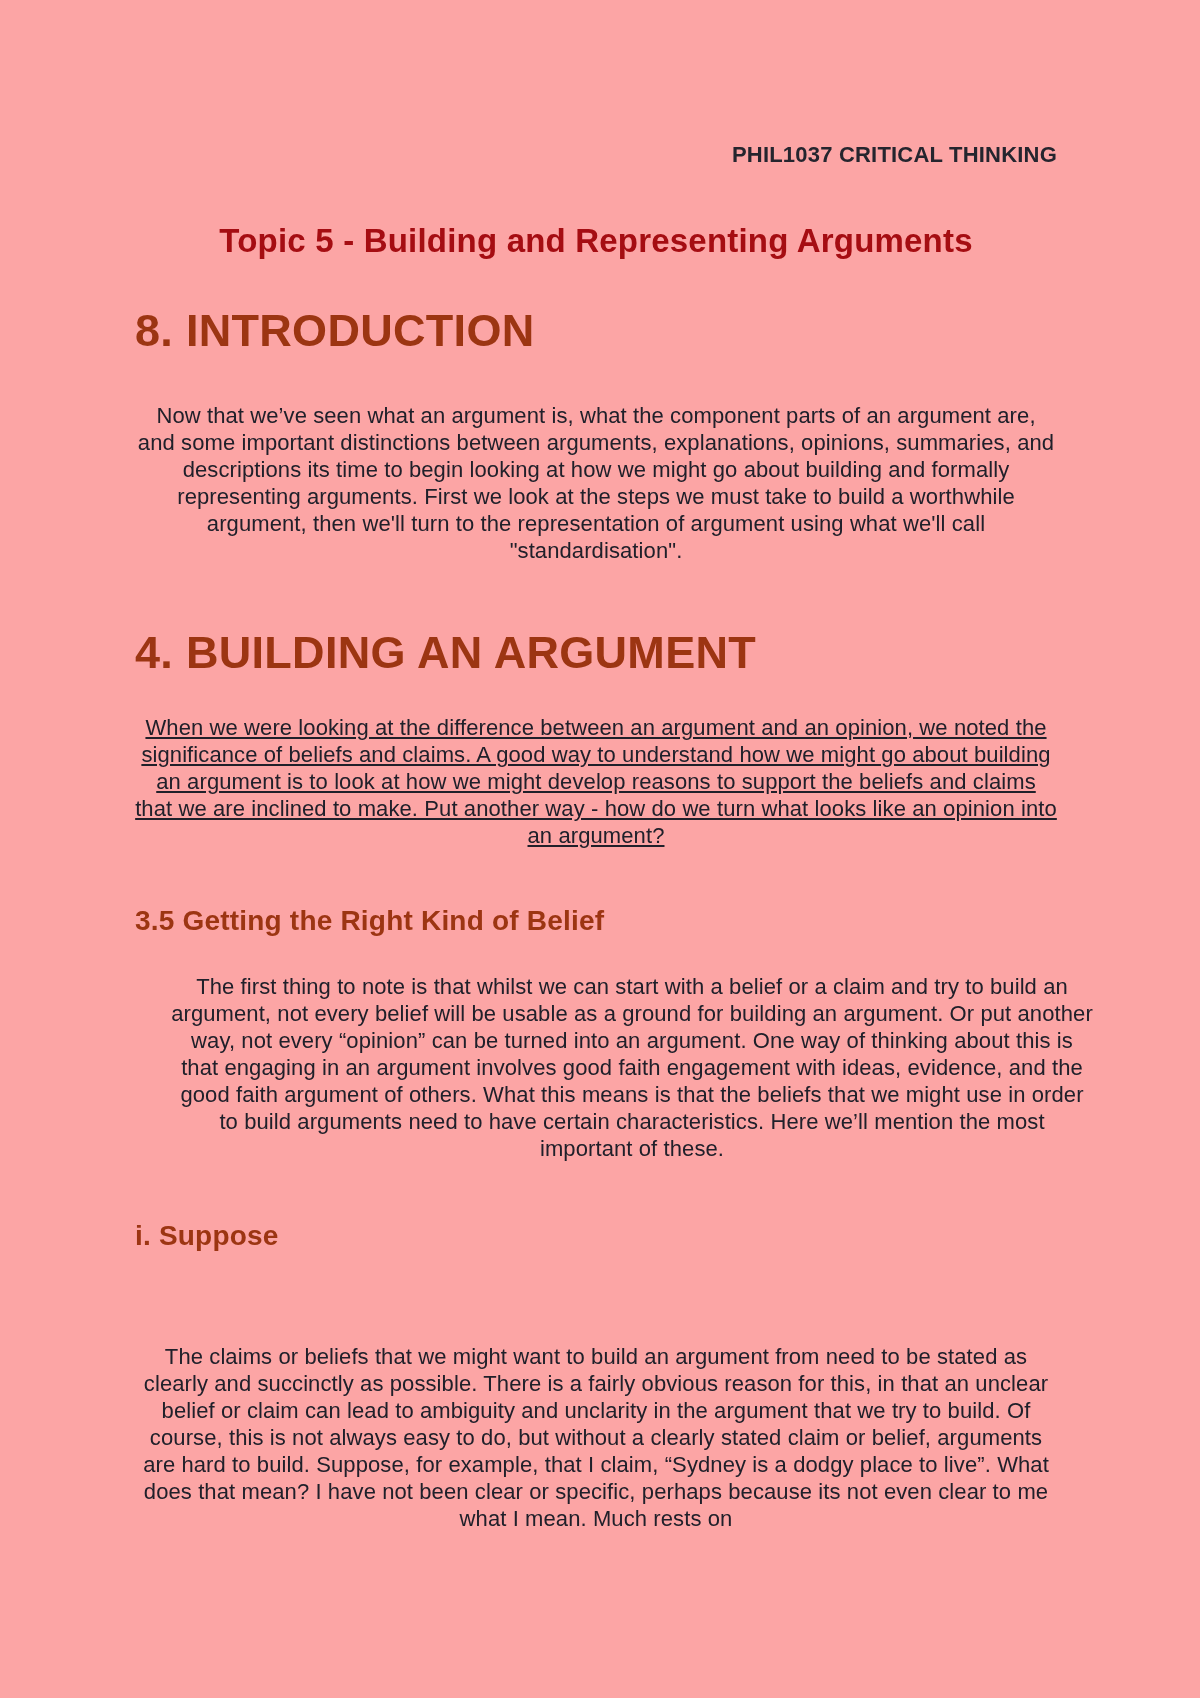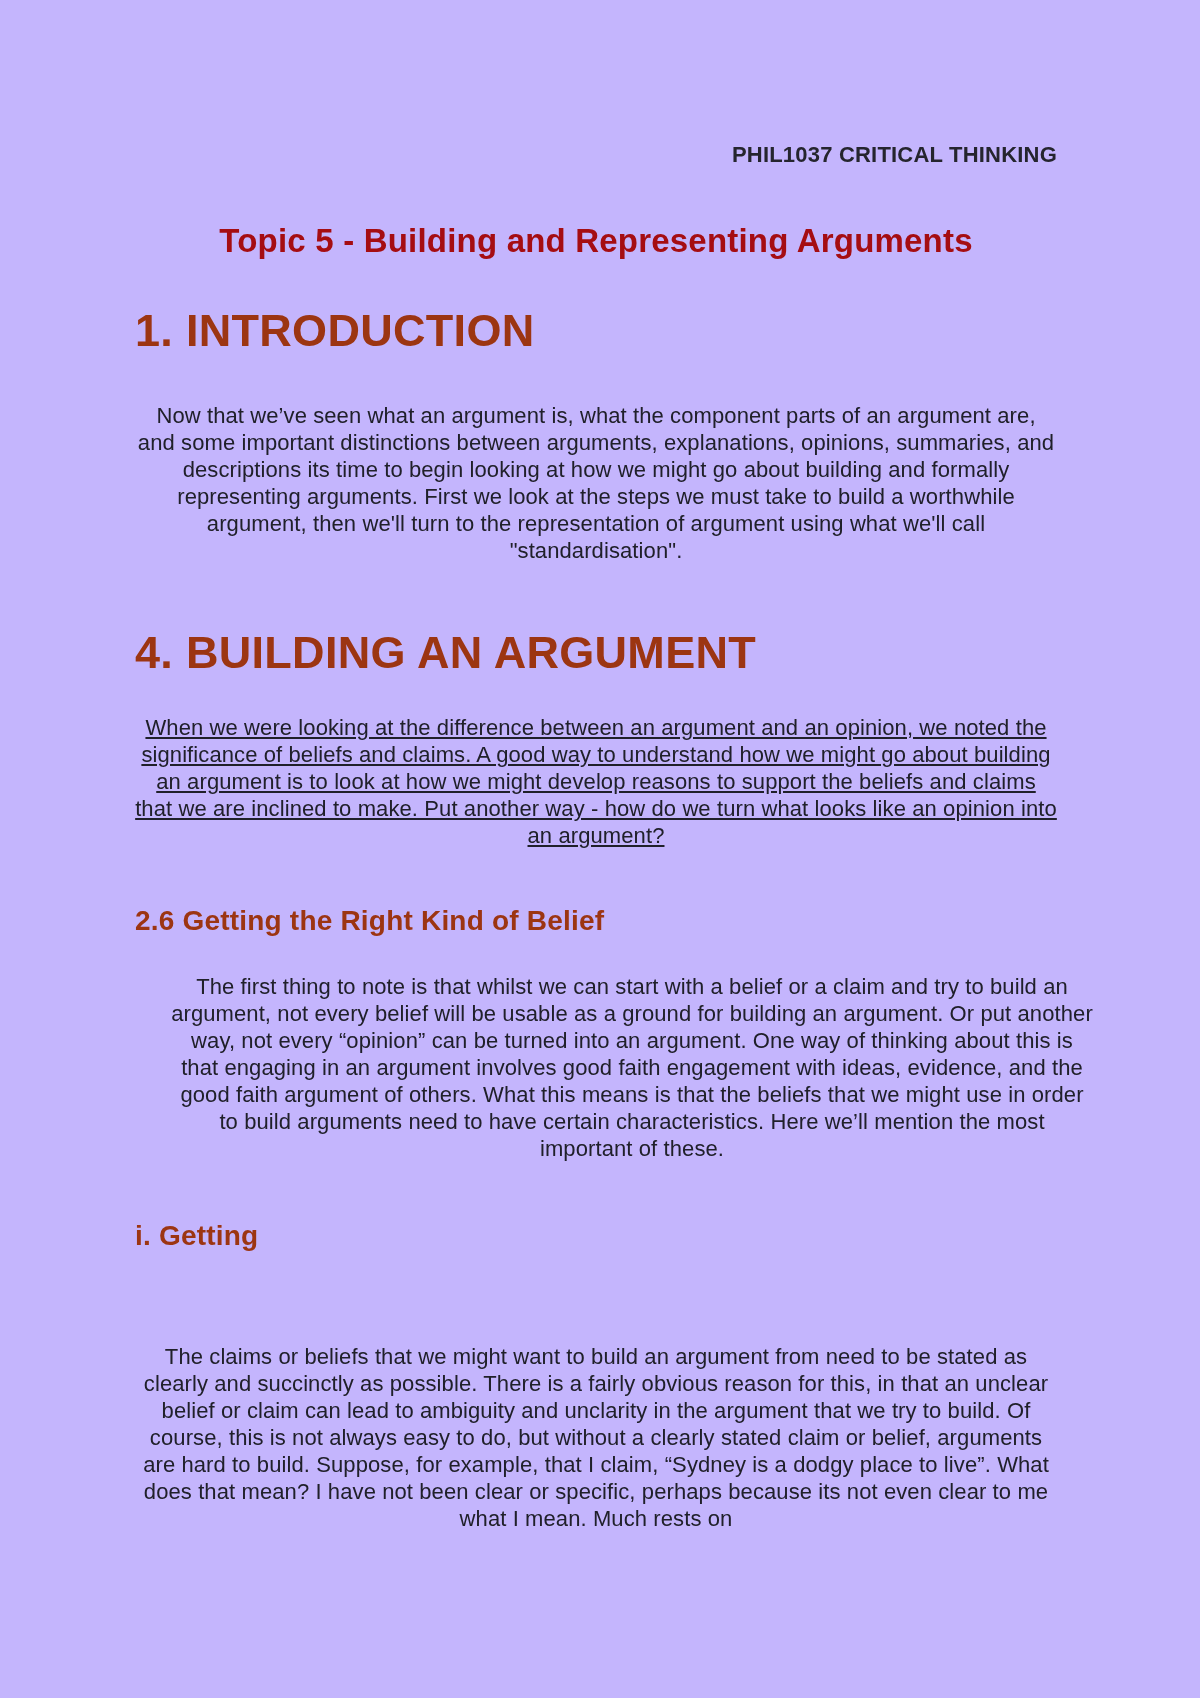--- a/index.html
+++ b/index.html
@@ -4,21 +4,21 @@
 <style>
   html, body {
     margin: 0;
     padding: 0;
     background: #ffffff;
   }
   .page {
     position: relative;
     width: 1200px;
     height: 1698px;
-    background: #c4b5fd;
+    background: #fca5a5;
     overflow: hidden;
     font-family: "Liberation Sans", "DejaVu Sans", sans-serif;
   }
   .block {
     position: absolute;
     left: 135px;
     width: 922px;
   }
   .course-header {
     top: 142px;
@@ -67,29 +67,29 @@
 </style>
 </head>
 <body>
 
 <div class="page">
 
   <div class="block course-header">PHIL1037 CRITICAL THINKING</div>
 
   <div class="block doc-title">Topic 5 - Building and Representing Arguments</div>
 
-  <div class="block h1 h1-intro">1. INTRODUCTION</div>
+  <div class="block h1 h1-intro">8. INTRODUCTION</div>
 
   <div class="block para para-intro">Now that we’ve seen what an argument is, what the component parts of an argument are, and some important distinctions between arguments, explanations, opinions, summaries, and descriptions its time to begin looking at how we might go about building and formally representing arguments. First we look at the steps we must take to build a worthwhile argument, then we'll turn to the representation of argument using what we'll call "standardisation".</div>
 
   <div class="block h1 h1-building">4. BUILDING AN ARGUMENT</div>
 
   <div class="block para para-building">When we were looking at the difference between an argument and an opinion, we noted the significance of beliefs and claims. A good way to understand how we might go about building an argument is to look at how we might develop reasons to support the beliefs and claims that we are inclined to make. Put another way - how do we turn what looks like an opinion into an argument?</div>
 
-  <div class="block h2 h2-belief">2.6 Getting the Right Kind of Belief</div>
+  <div class="block h2 h2-belief">3.5 Getting the Right Kind of Belief</div>
 
   <div class="block para para-belief">The first thing to note is that whilst we can start with a belief or a claim and try to build an argument, not every belief will be usable as a ground for building an argument. Or put another way, not every “opinion” can be turned into an argument. One way of thinking about this is that engaging in an argument involves good faith engagement with ideas, evidence, and the good faith argument of others. What this means is that the beliefs that we might use in order to build arguments need to have certain characteristics. Here we’ll mention the most important of these.</div>
 
-  <div class="block h2 h2-clarity">i. Getting</div>
+  <div class="block h2 h2-clarity">i. Suppose</div>
 
   <div class="block para para-clarity">The claims or beliefs that we might want to build an argument from need to be stated as clearly and succinctly as possible. There is a fairly obvious reason for this, in that an unclear belief or claim can lead to ambiguity and unclarity in the argument that we try to build. Of course, this is not always easy to do, but without a clearly stated claim or belief, arguments are hard to build. Suppose, for example, that I claim, “Sydney is a dodgy place to live”. What does that mean? I have not been clear or specific, perhaps because its not even clear to me what I mean. Much rests on</div>
 
 </div>
 
 </body></html>

